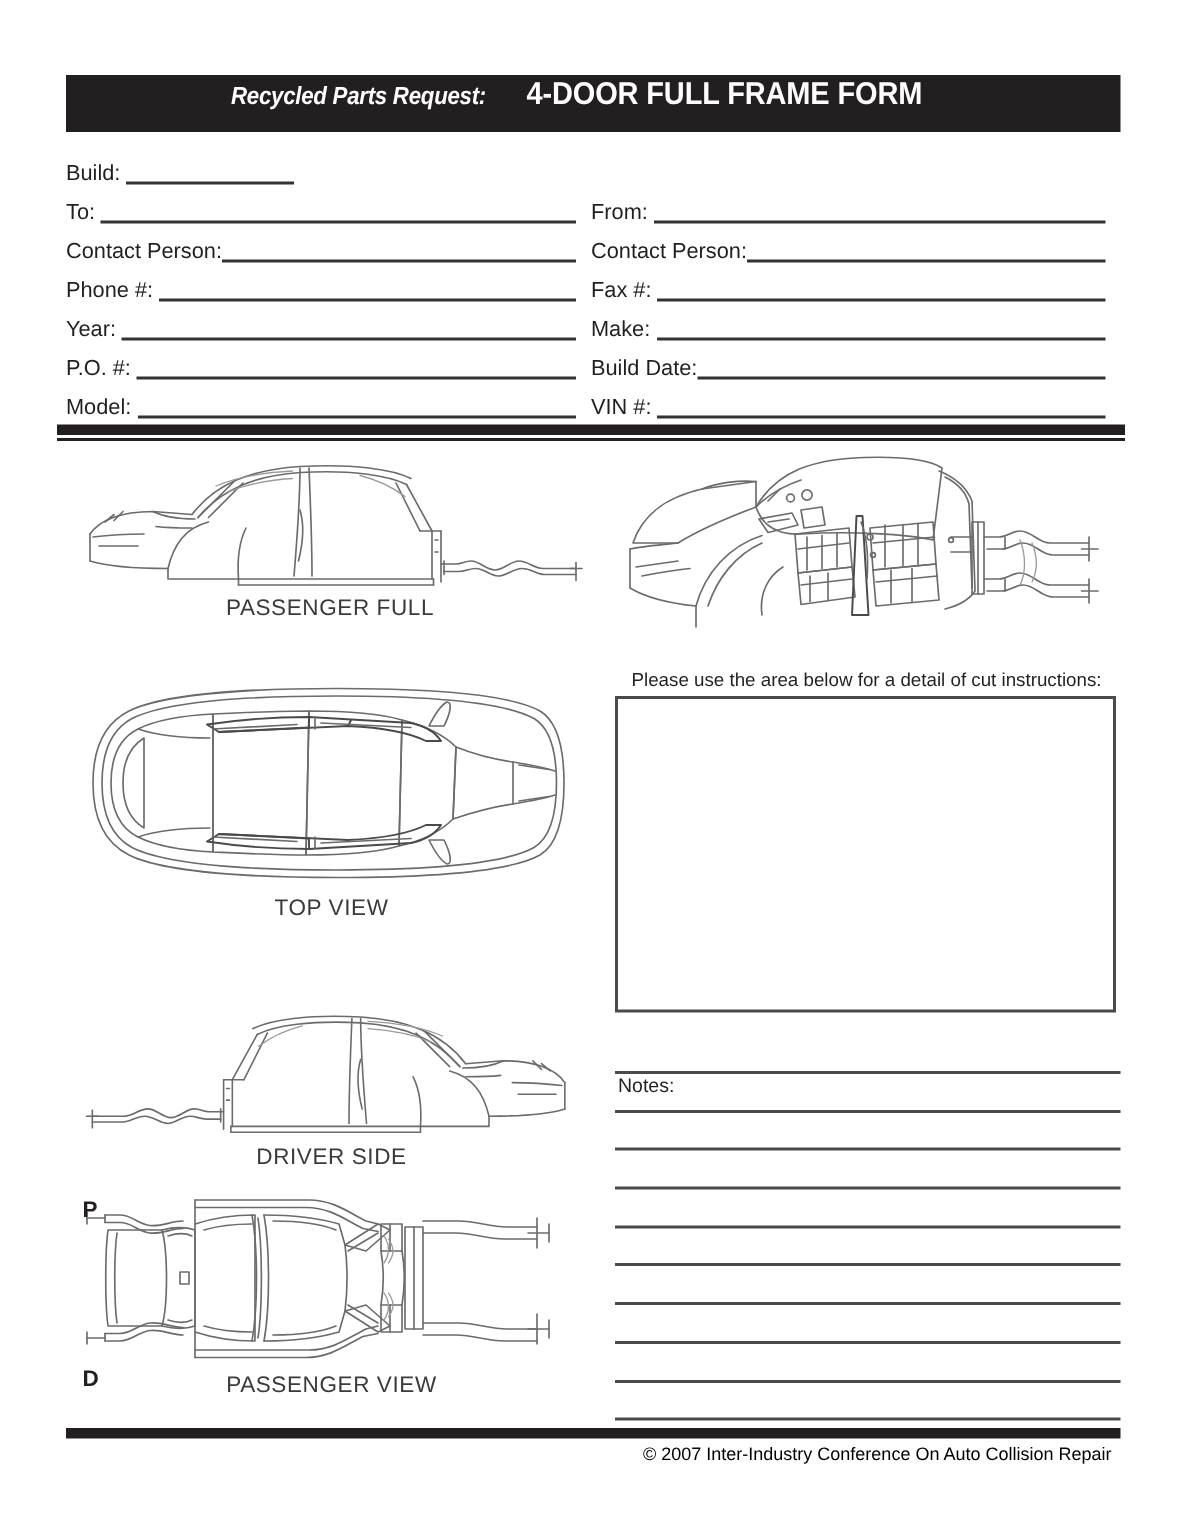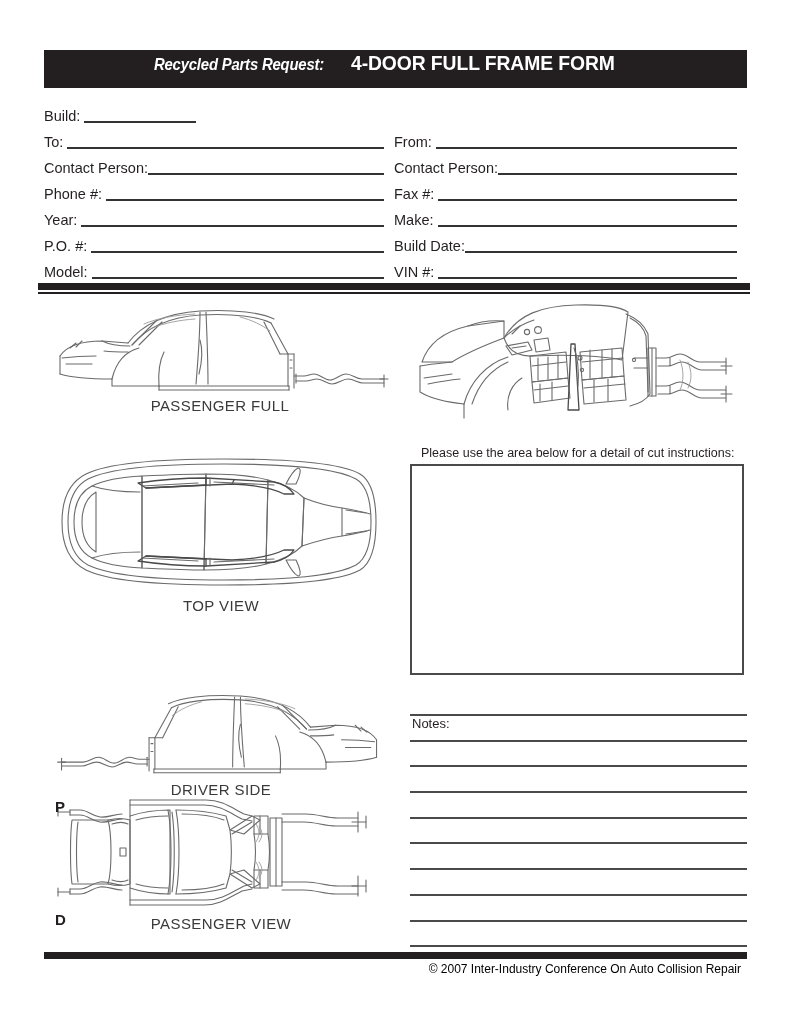--- a/index.html
+++ b/index.html
@@ -141,21 +141,21 @@
     font-size: 15px;
     letter-spacing: 0.4px;
     color: #3a3a3a;
     margin-top: 2px;
   }
   .caption.small-pad { margin-top: 0px; }
 
   #panel-passenger { left: 40px; top: 300px; width: 360px; }
   #panel-cutaway   { left: 408px; top: 300px; width: 340px; }
   #panel-top       { left: 46px; top: 450px; width: 350px; }
-  #panel-driver    { left: 46px; top: 684px; width: 350px; }
+  #panel-driver    { left: 46px; top: 666px; width: 350px; }
   #panel-underbody { left: 46px; top: 790px; width: 350px; }
 
   .pd-label {
     position: absolute;
     font-size: 15px;
     font-weight: bold;
     color: #231f20;
   }
   #pd-p { left: 55px; top: 798px; }
   #pd-d { left: 55px; top: 911px; }

